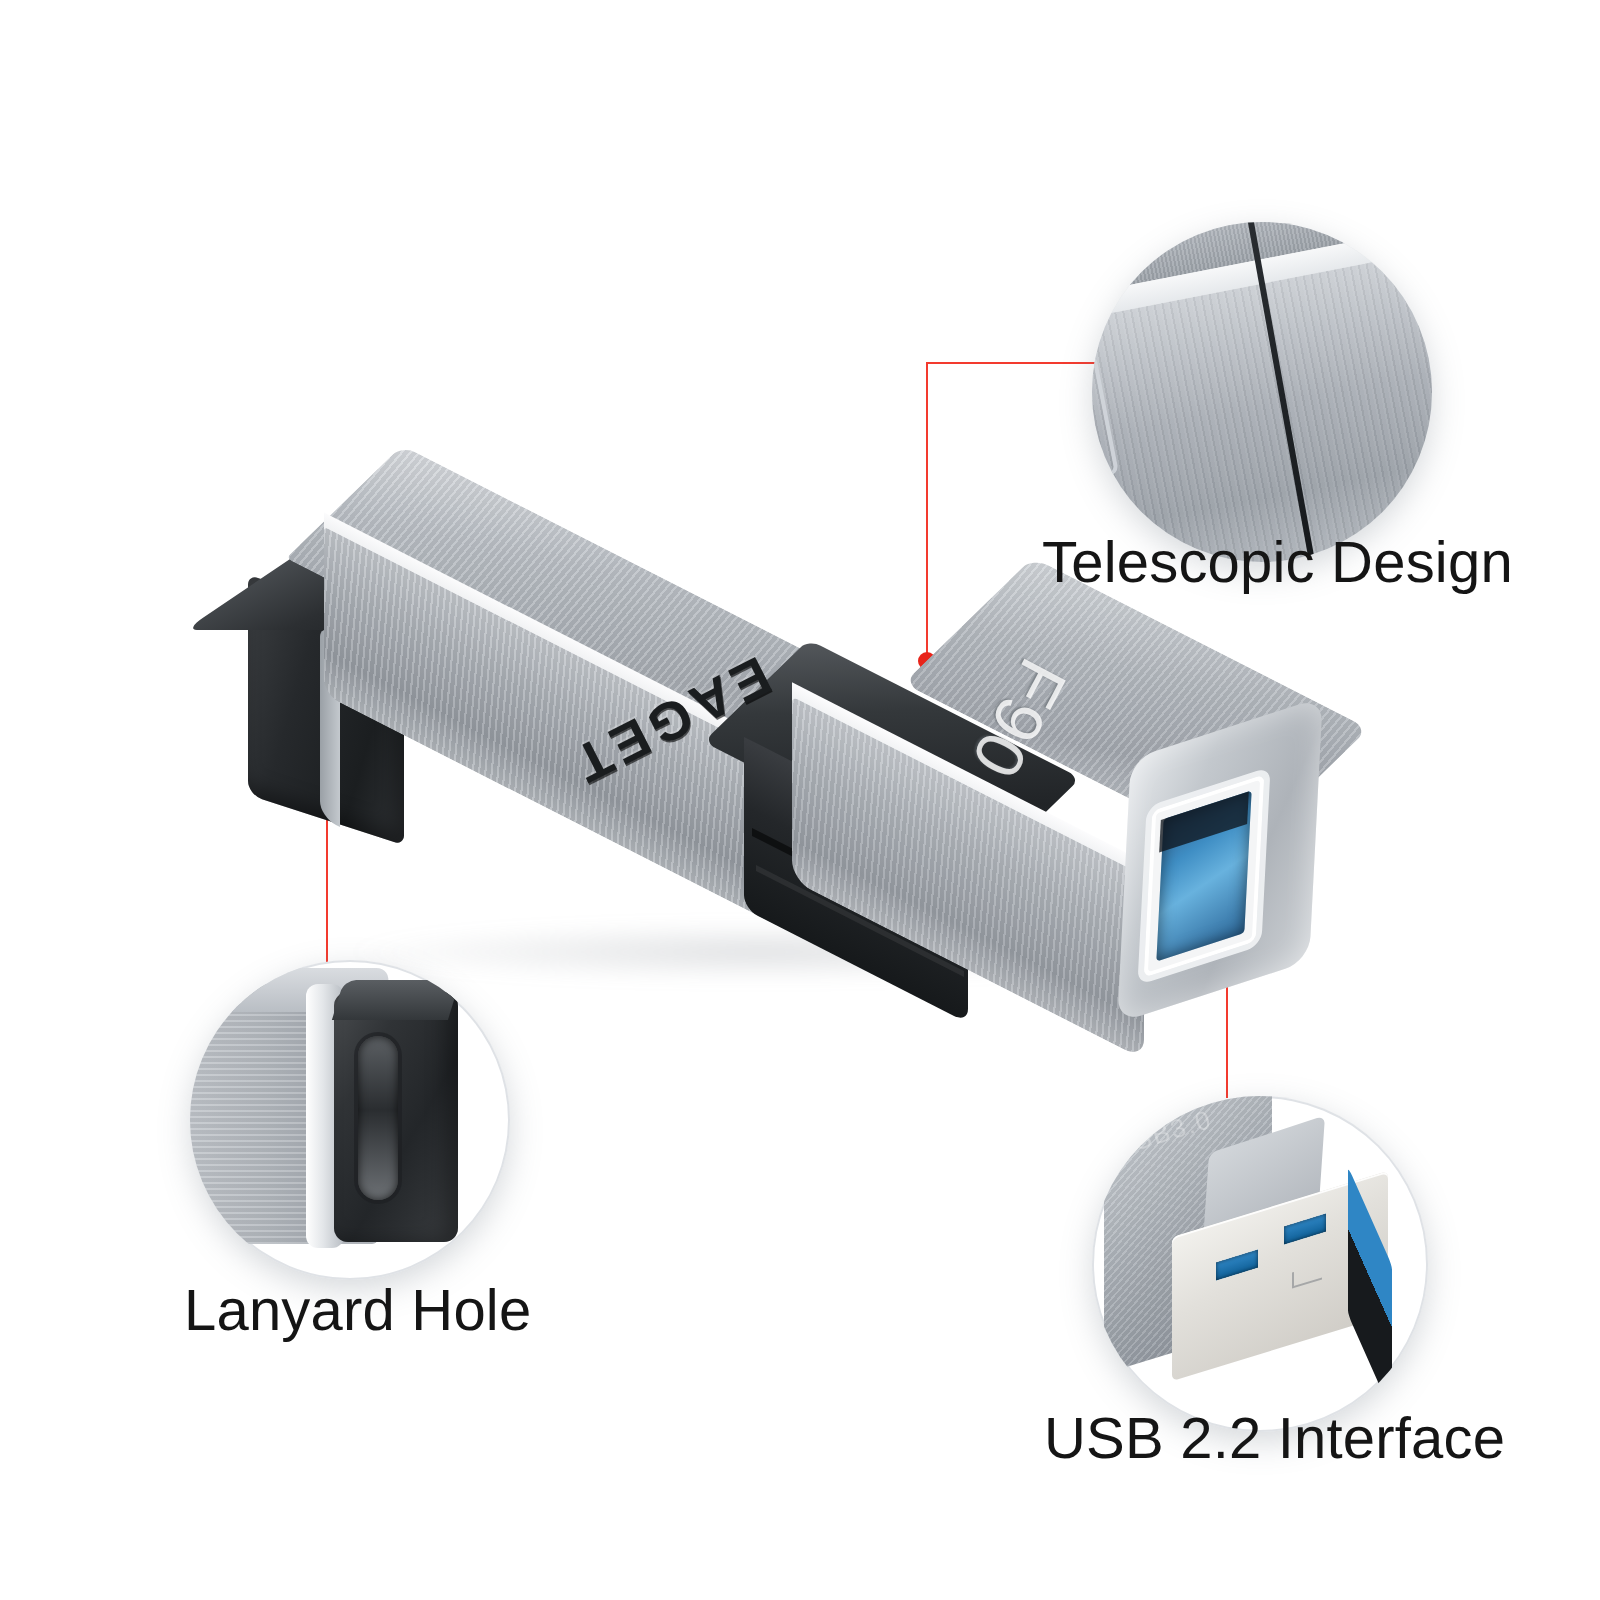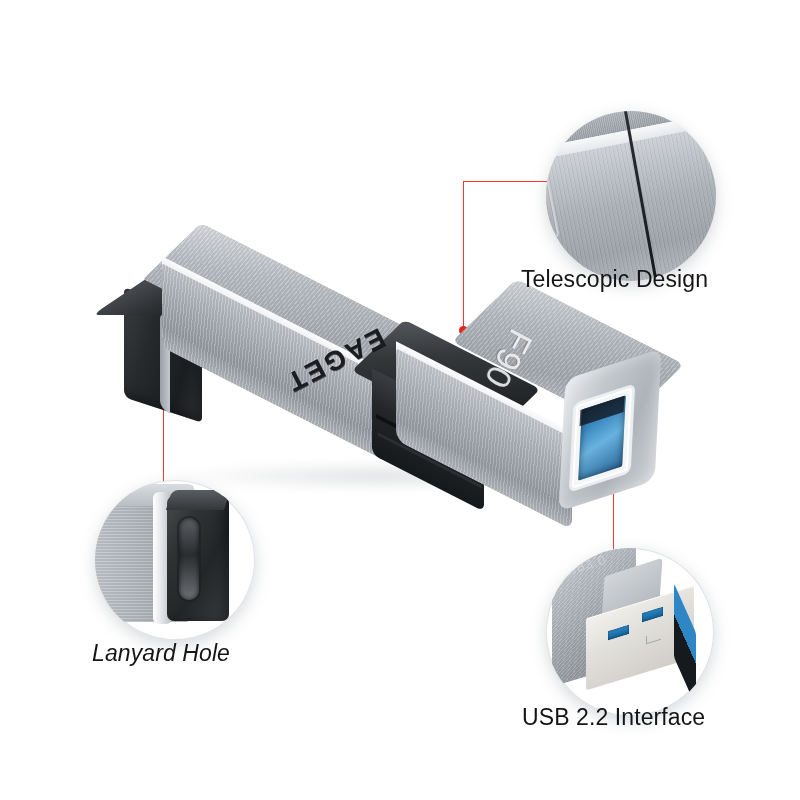--- a/index.html
+++ b/index.html
@@ -16,27 +16,27 @@
     width: 800px;
     height: 800px;
     background: #ffffff;
     overflow: hidden;
   }
 
   
   .callout-label {
     position: absolute;
     font-family: "Liberation Sans", sans-serif;
-    font-size: 23px;
+    font-size: 29px;
     color: #151515;
     letter-spacing: 0.1px;
     white-space: nowrap;
   }
   #label-telescopic { left: 521px; top: 266px; }
-  #label-lanyard    { left: 92px;  top: 640px; font-style: italic; }
+  #label-lanyard    { left: 92px;  top: 640px; }
   #label-usb        { left: 522px; top: 704px; }
 
   
   .leader {
     position: absolute;
     background: #f33a2e;
   }
   .leader-dot {
     position: absolute;
     width: 9px;

